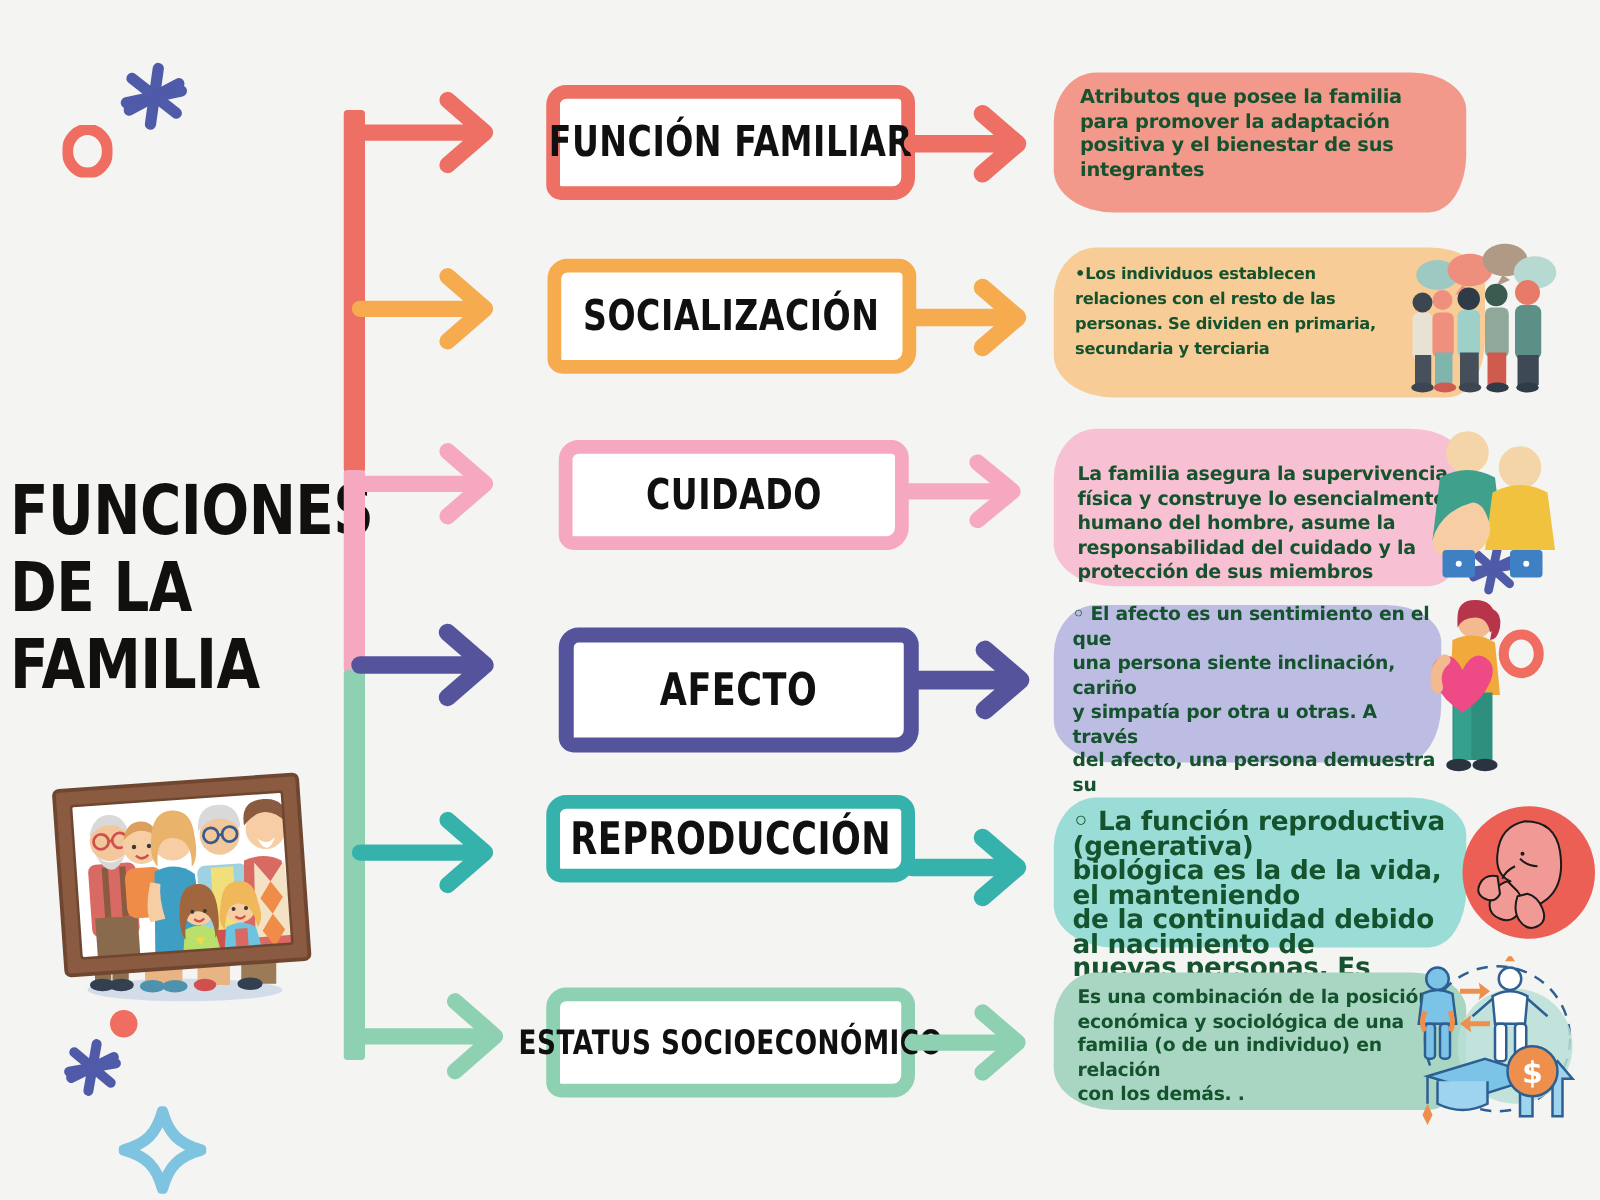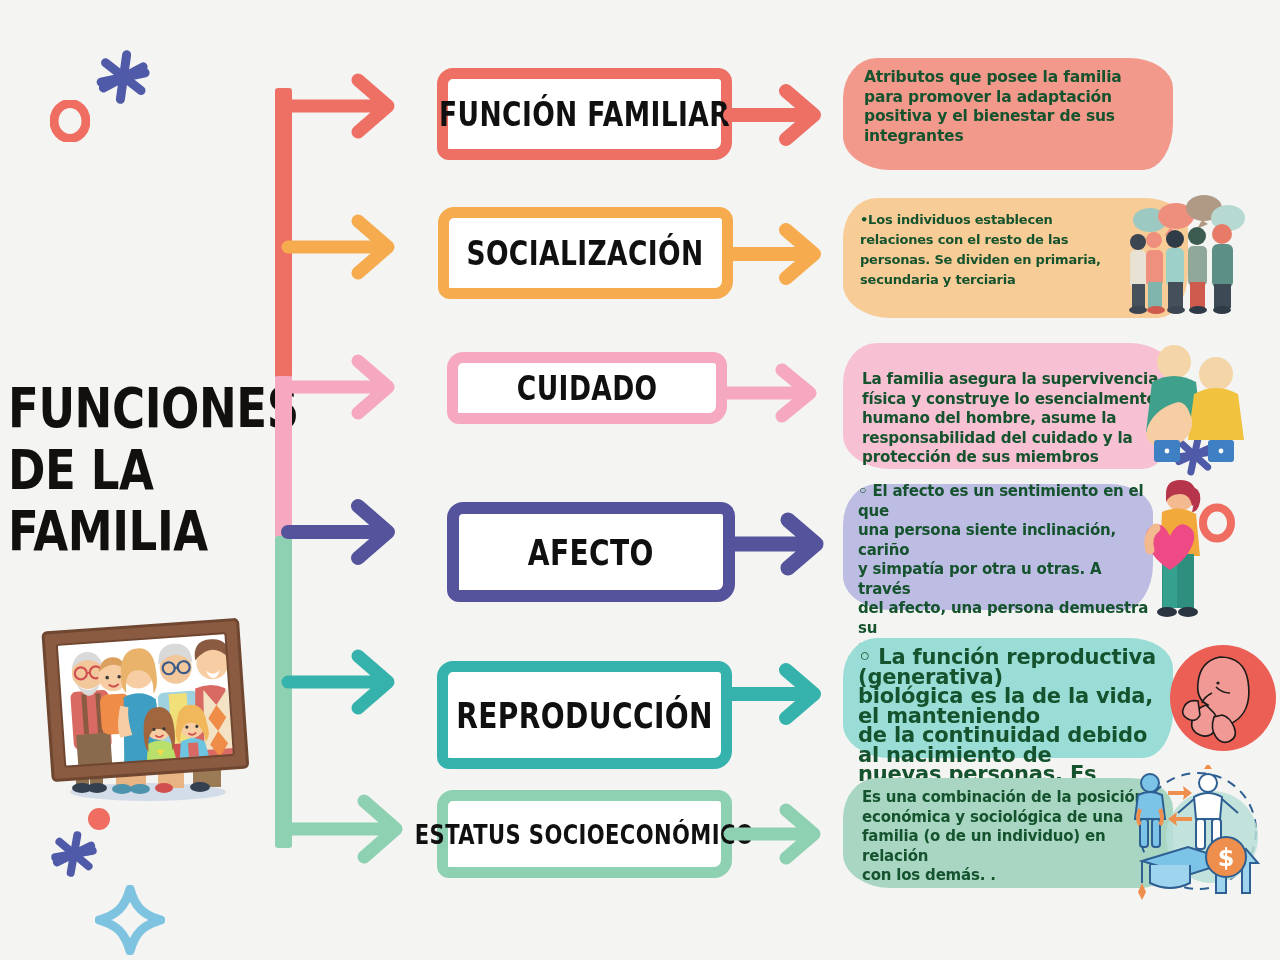--- a/index.html
+++ b/index.html
@@ -300,21 +300,21 @@
         <ellipse cx="94" cy="118" rx="9" ry="4" fill="#2f3b47"></ellipse>
       </g>
     </svg>
   </div>
 
   <div class="row">
     <svg class="arrowsvg" style="left:284px;top:355px;" width="130" height="64" viewBox="0 0 130 64">
       <path d="M4 32 H96 M74 6 L104 32 L74 58" fill="none" stroke="#f5a8bf" stroke-width="13" stroke-linecap="round" stroke-linejoin="round"></path>
     </svg>
 
-    <div class="label-box" style="left:447px;top:352px;width:280px;height:72px;border-color:#f5a8bf;">
+    <div class="label-box" style="left:447px;top:352px;width:280px;height:88px;border-color:#f5a8bf;">
       <span class="label-text" style="font-size:34px;">CUIDADO</span>
     </div>
 
     <svg class="arrowsvg" style="left:724px;top:365px;" width="110" height="56" viewBox="0 0 110 56">
       <path d="M2 28 H78 M58 5 L86 28 L58 51" fill="none" stroke="#f5a8bf" stroke-width="13" stroke-linecap="round" stroke-linejoin="round"></path>
     </svg>
 
     <div class="bubble" style="left:843px;top:343px;width:330px;height:126px;background:#f7c0d3;"></div>
     <div class="bubble-text" style="left:862px;top:353px;width:300px;font-size:15.2px;line-height:19.5px;margin-top:17px;">La familia asegura la supervivencia<br>física y construye lo esencialmente<br>humano del hombre, asume la<br>responsabilidad del cuidado y la<br>protección de sus miembros</div>
 
@@ -363,21 +363,21 @@
         <path d="M16 48 q-10 8 -6 22" stroke="#f3b98f" stroke-width="9" stroke-linecap="round" fill="none"></path>
       </g>
     </svg>
   </div>
 
   <div class="row">
     <svg class="arrowsvg" style="left:284px;top:650px;" width="130" height="64" viewBox="0 0 130 64">
       <path d="M4 32 H96 M74 6 L104 32 L74 58" fill="none" stroke="#36b2ac" stroke-width="13" stroke-linecap="round" stroke-linejoin="round"></path>
     </svg>
 
-    <div class="label-box" style="left:437px;top:661px;width:295px;height:108px;border-color:#36b2ac;">
+    <div class="label-box" style="left:437px;top:636px;width:295px;height:70px;border-color:#36b2ac;">
       <span class="label-text" style="font-size:36px;">REPRODUCCIÓN</span>
     </div>
 
     <svg class="arrowsvg" style="left:728px;top:665px;" width="110" height="58" viewBox="0 0 110 58">
       <path d="M2 29 H78 M58 5 L86 29 L58 53" fill="none" stroke="#36b2ac" stroke-width="14" stroke-linecap="round" stroke-linejoin="round"></path>
     </svg>
 
     <div class="bubble" style="left:843px;top:638px;width:330px;height:120px;background:#9adcd6;"></div>
     <div class="bubble-text" style="left:858px;top:648px;width:310px;font-size:21px;line-height:19.5px;">◦ La función reproductiva (generativa)<br>biológica es la de la vida, el manteniendo<br>de la continuidad debido al nacimiento de<br>nuevas personas. Es necesario para la<br>continuación de la raza humana.</div>
 

